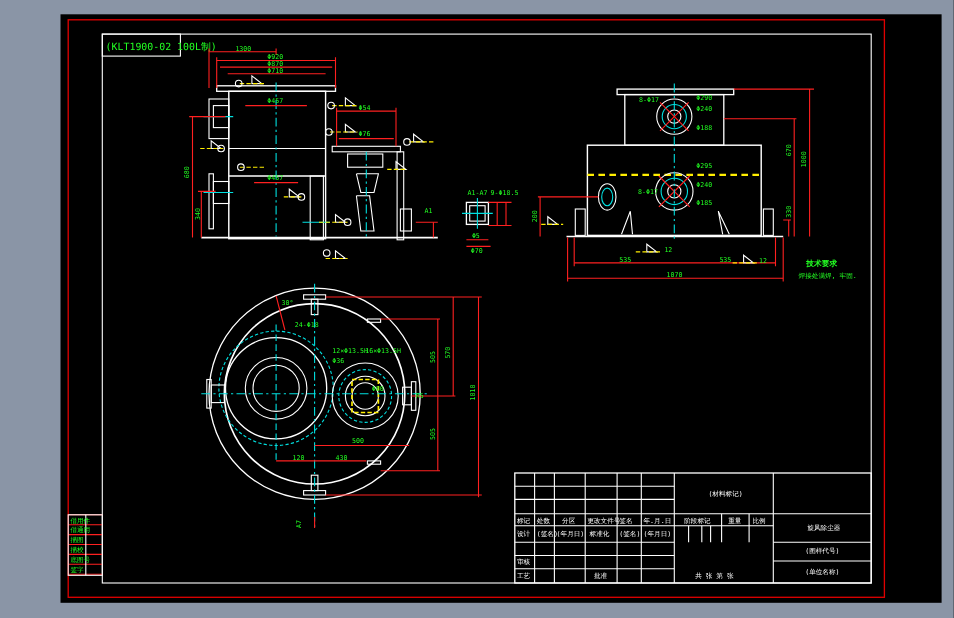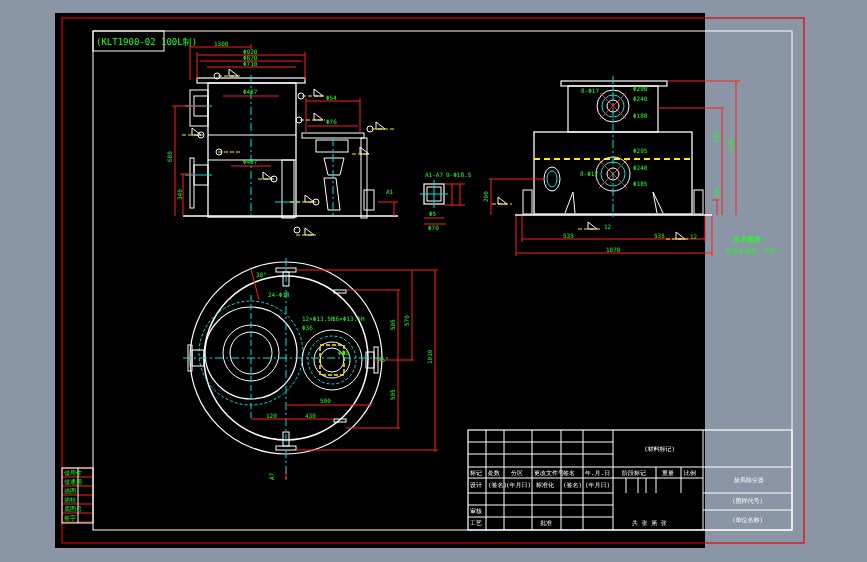--- a/index.html
+++ b/index.html
@@ -4,21 +4,21 @@
 <style>
   html, body { margin: 0; padding: 0; }
   body {
     width: 867px; height: 562px; overflow: hidden;
     background: #8a95a6;
     font-family: "DejaVu Sans", sans-serif;
     position: relative;
   }
   #canvas {
     position: absolute; left: 55px; top: 13px;
-    width: 650px; height: 535px; background: #000;
+    width: 801px; height: 535px; background: #000;
   }
   svg { position: absolute; left: 0; top: 0; }
   .t { font-family: "DejaVu Sans Mono", monospace; }
   .dim { fill: #22ff22; font-size: 6px; }
   .tb { fill: #ffffff; font-size: 6px; }
   .note { fill: #22ff22; font-size: 7px; font-weight: bold; }
   .stamp { fill: #22ff22; font-size: 9px; }
 </style>
 </head>
 <body>

